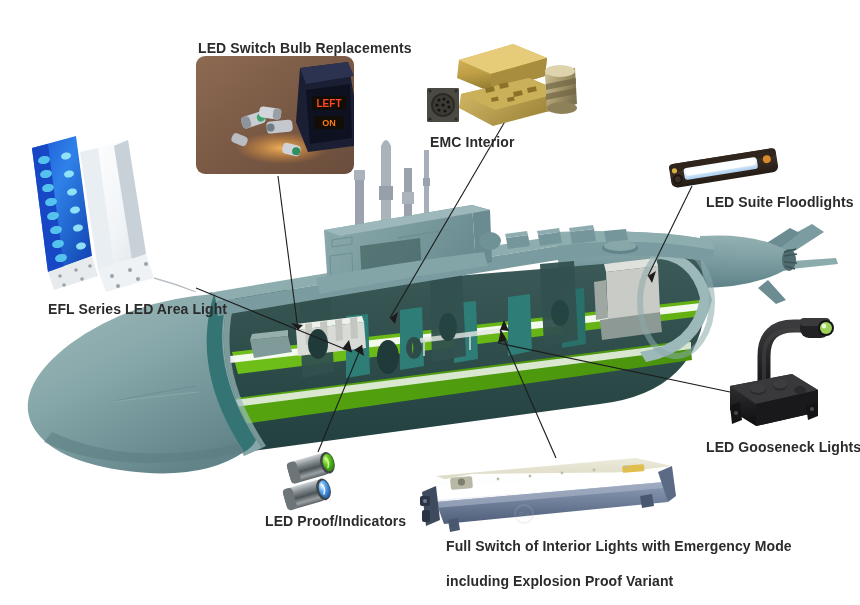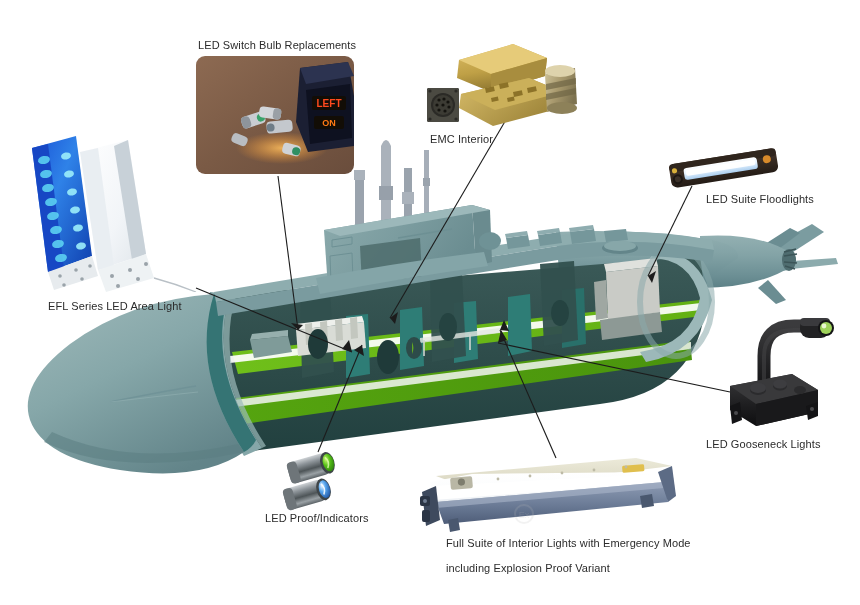--- a/index.html
+++ b/index.html
@@ -10,22 +10,22 @@
   }
   #stage{
     position:relative;
     width:860px;height:605px;
     background:#ffffff;
     overflow:hidden;
   }
   .lbl{
     position:absolute;
     font-family:"Liberation Sans", sans-serif;
-    font-size:11px;
-    font-weight:normal;
+    font-size:14px;
+    font-weight:bold;
     color:#2b2b2b;
     letter-spacing:.1px;
     line-height:1.45;
     white-space:pre;
     user-select:none;
   }
   svg.vec{position:absolute;left:0;top:0;width:860px;height:605px;overflow:visible;}
   .inset{position:absolute;}
   .rounded-photo{border-radius:3px;overflow:hidden;}
 </style>
@@ -613,17 +613,17 @@
 
   <div class="lbl" style="left:706px;top:192px;">LED Suite Floodlights</div>
 
   <div class="lbl" style="left:48px;top:299px;">EFL Series LED Area Light</div>
 
   <div class="lbl" style="left:706px;top:437px;">LED Gooseneck Lights</div>
 
   <div class="lbl" style="left:265px;top:511px;">LED Proof/Indicators</div>
 
   <div style="position:absolute;left:446px;top:536px;">
-    <div class="lbl" style="position:static;">Full Suite of Interior Lights with Emergency Mode</div>
-    <div class="lbl" style="position:static;margin-top:9px;">including Explosion Proof Variant</div>
+    <div class="lbl" style="position:static;">Full Switch of Interior Lights with Emergency Mode</div>
+    <div class="lbl" style="position:static;margin-top:15px;">including Explosion Proof Variant</div>
   </div>
 
 </div>
 
 </body></html>

